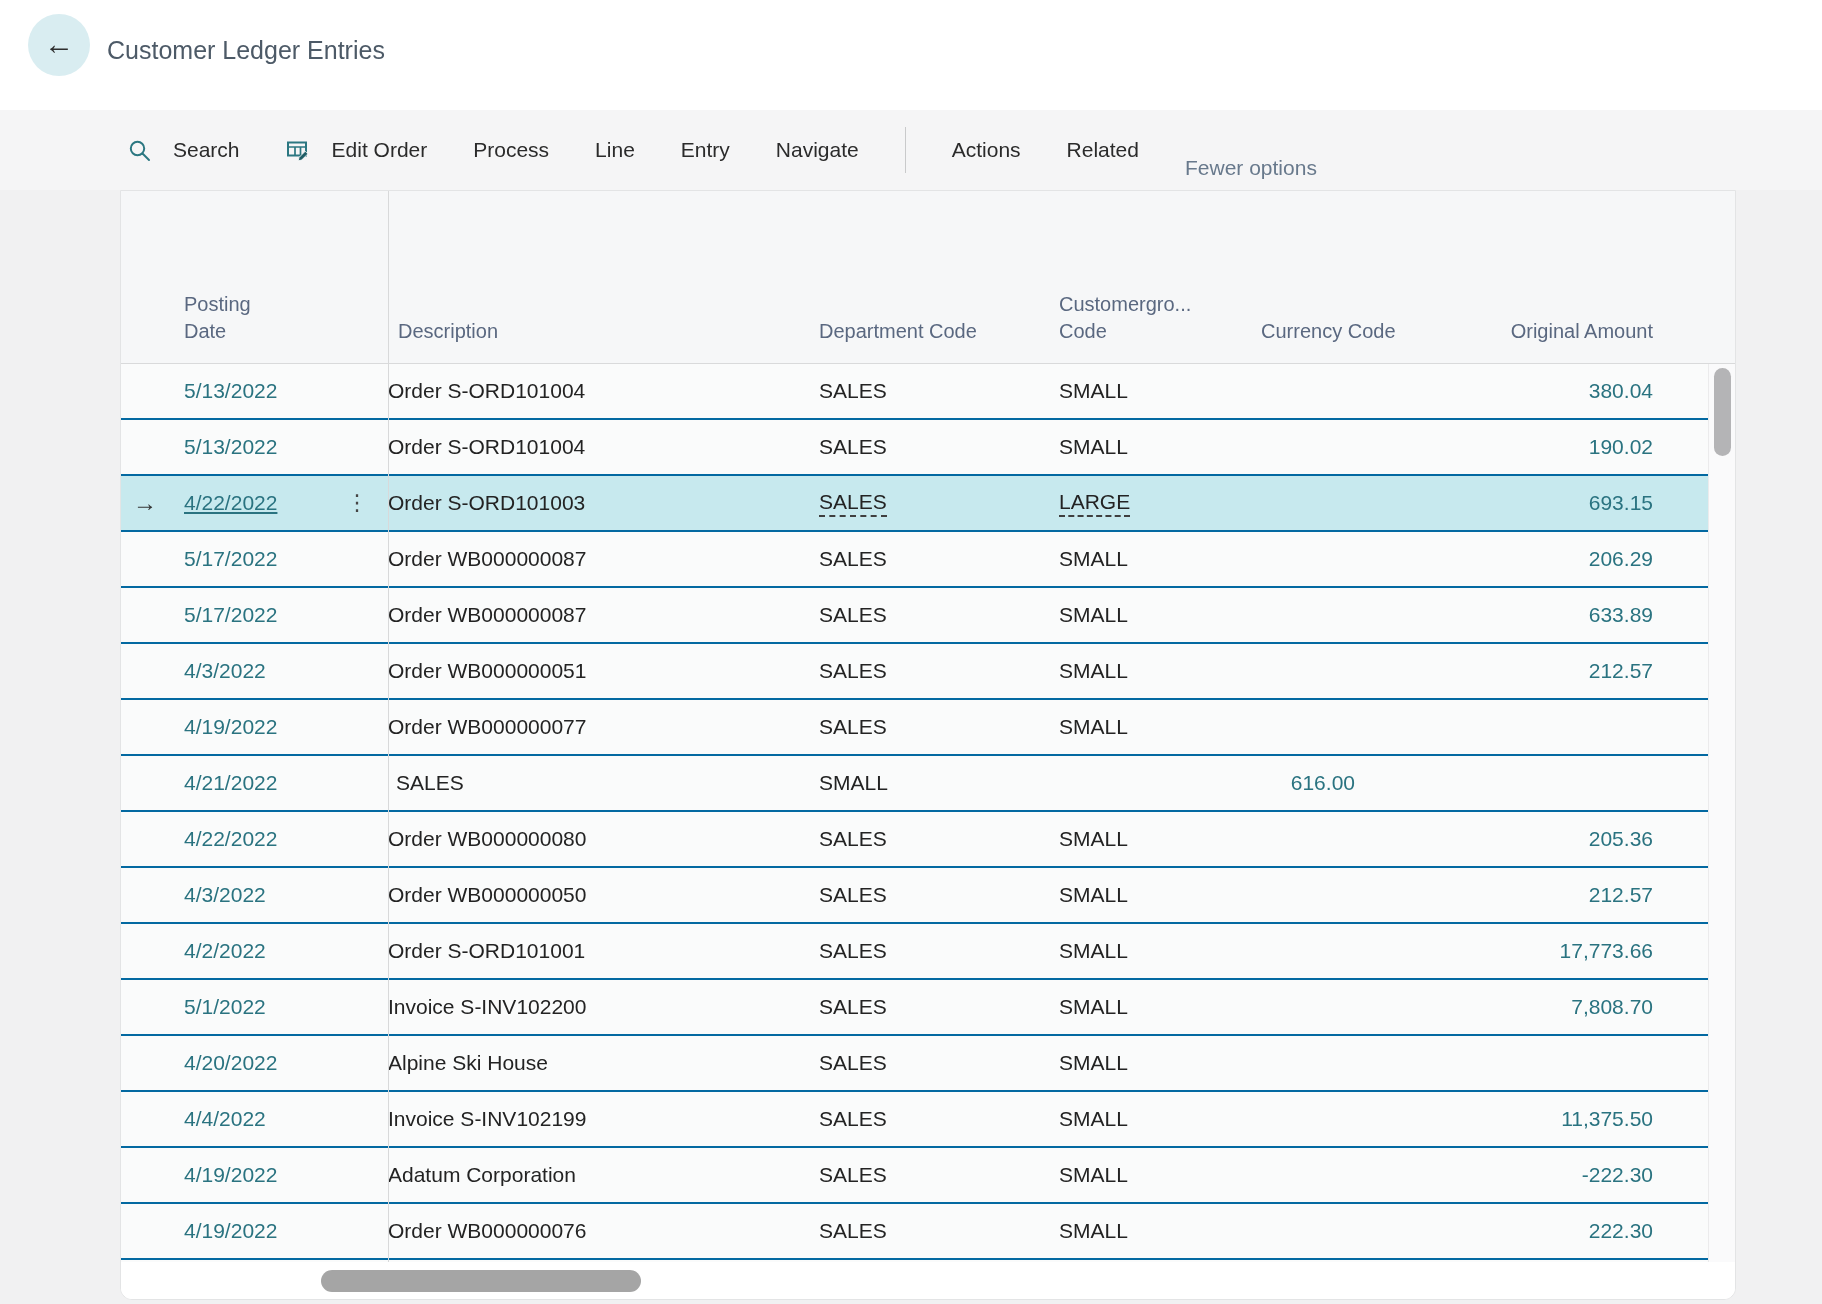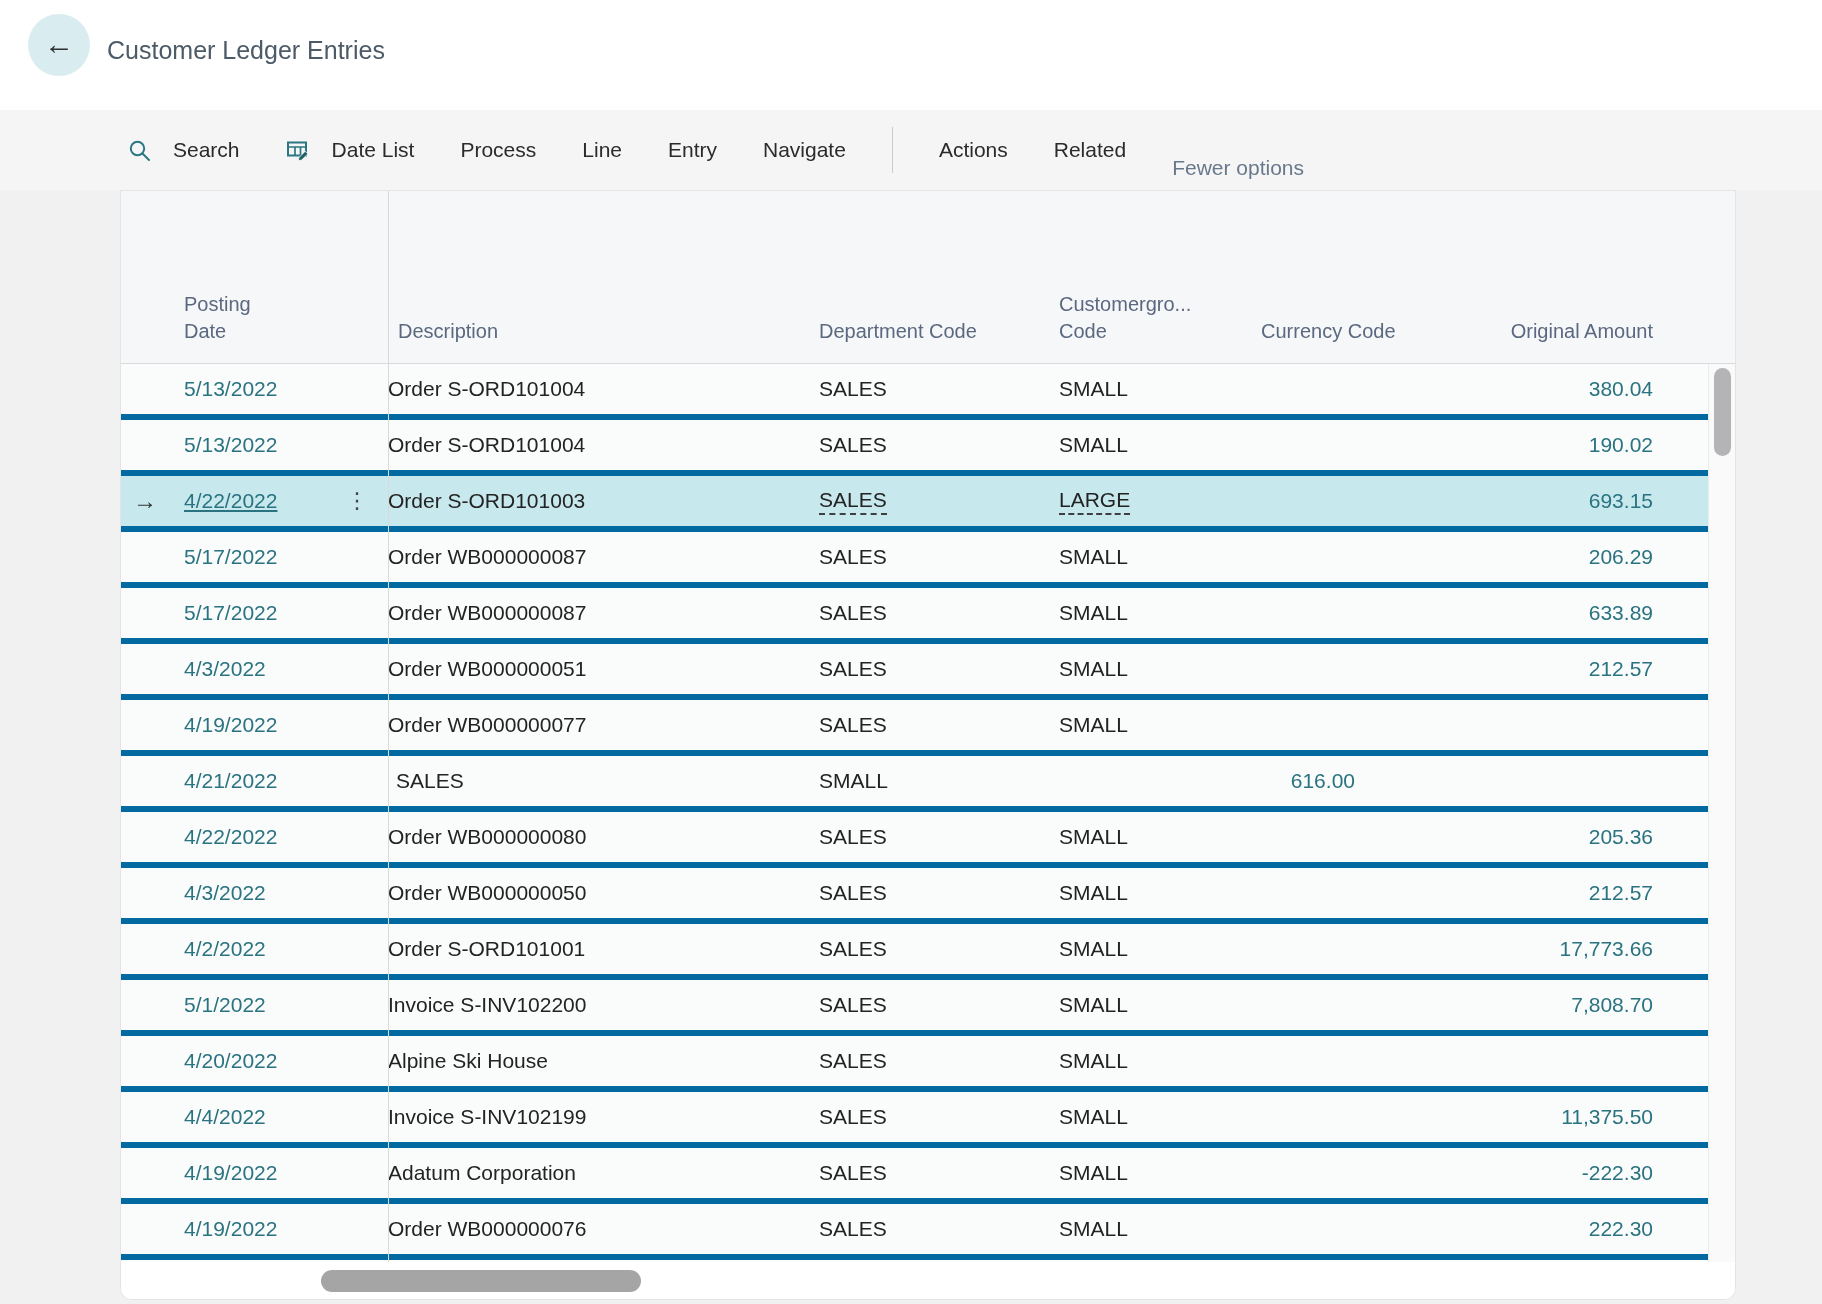--- a/index.html
+++ b/index.html
@@ -31,21 +31,21 @@
     border-bottom:1px solid #d9dadb;align-items:end;}
   .hcell{font-size:20px;color:#5a6880;line-height:27px;padding-bottom:18px;cursor:pointer;}
   .h-posting-date{padding-left:63px;}
   .h-description{padding-left:10px;}
   .h-department-code{padding-left:8px;}
   .h-customergroup-code{padding-left:8px;}
   .h-currency-code{padding-left:10px;}
   .h-original-amount{text-align:right;padding-right:86px;}
 
   .grid-body{position:absolute;left:0;top:173px;width:1618px;}
-  .grid-row{height:56px;border-bottom:6px solid #0369a1;background:var(--rowbg);font-size:21px;color:#232323;cursor:pointer;}
+  .grid-row{height:56px;border-bottom:2px solid #0369a1;background:var(--rowbg);font-size:21px;color:#232323;cursor:pointer;}
   .grid-row.selected{background:var(--sel);}
   .cell{display:flex;align-items:center;height:100%;position:relative;overflow:hidden;white-space:nowrap;}
   .c-date{padding-left:63px;}
   .c-desc{}
   .c-dept{padding-left:8px;}
   .c-cust{padding-left:8px;}
   .c-curr{padding-left:10px;}
   .c-amt{justify-content:flex-end;padding-right:86px;}
   .date-link,.amt-link{color:var(--teal);}
   .selected .date-link{text-decoration:underline;}
@@ -78,21 +78,21 @@
       <line x1="14.5" y1="14.5" x2="21" y2="21" stroke="#2b7781" stroke-width="2" stroke-linecap="round"></line>
     </svg>
     <span>Search</span>
   </div>
   <div class="tb-item">
     <svg width="24" height="24" viewBox="0 0 24 24">
       <path d="M2 4.5h18v13H2z" fill="none" stroke="#2b7781" stroke-width="2"></path>
       <path d="M2 9h18M9 9v8.5M14.5 9v8.5" stroke="#2b7781" stroke-width="1.7"></path>
       <path d="M13 19.5l6.2-6.2 2.6 2.6-6.2 6.2-3.3.7z" fill="#1f5d66" stroke="#ffffff" stroke-width="0.8"></path>
     </svg>
-    <span>Date List</span>
+    <span>Edit Order</span>
   </div>
   <div class="tb-item">
     <span>Process</span>
   </div>
   <div class="tb-item">
     <span>Line</span>
   </div>
   <div class="tb-item">
     <span>Entry</span>
   </div>

